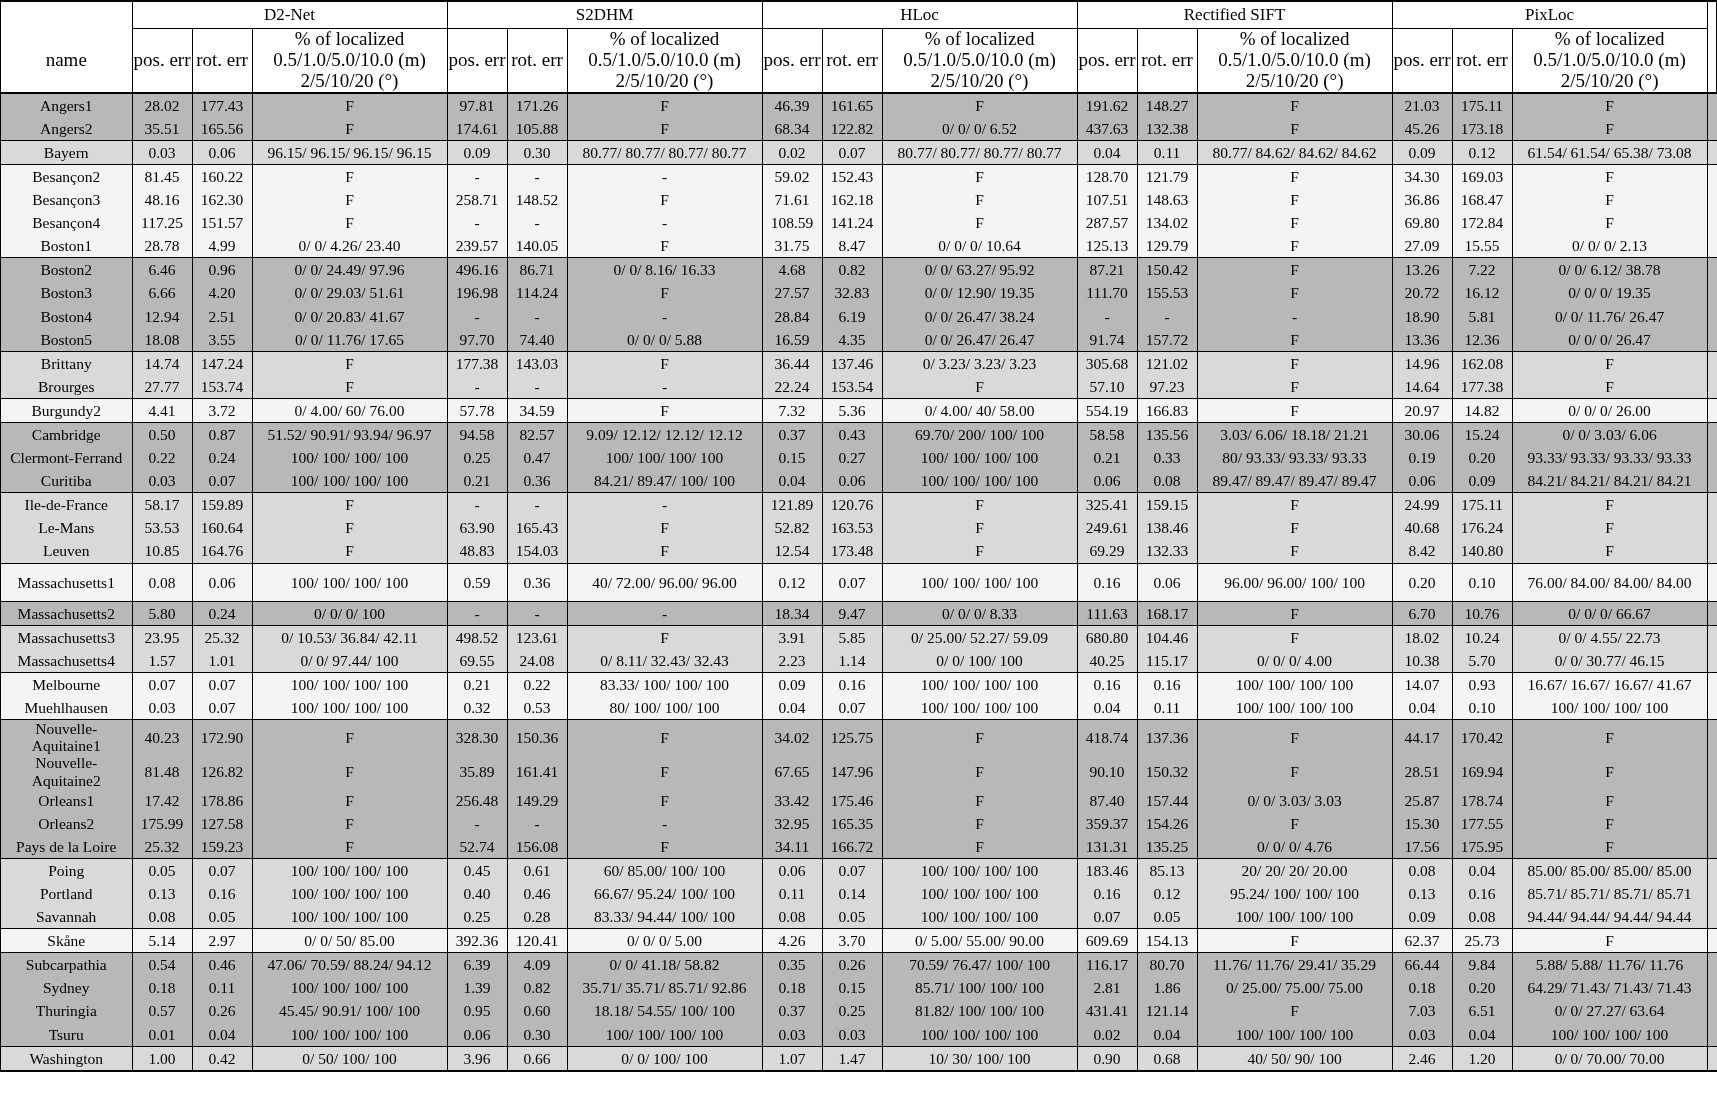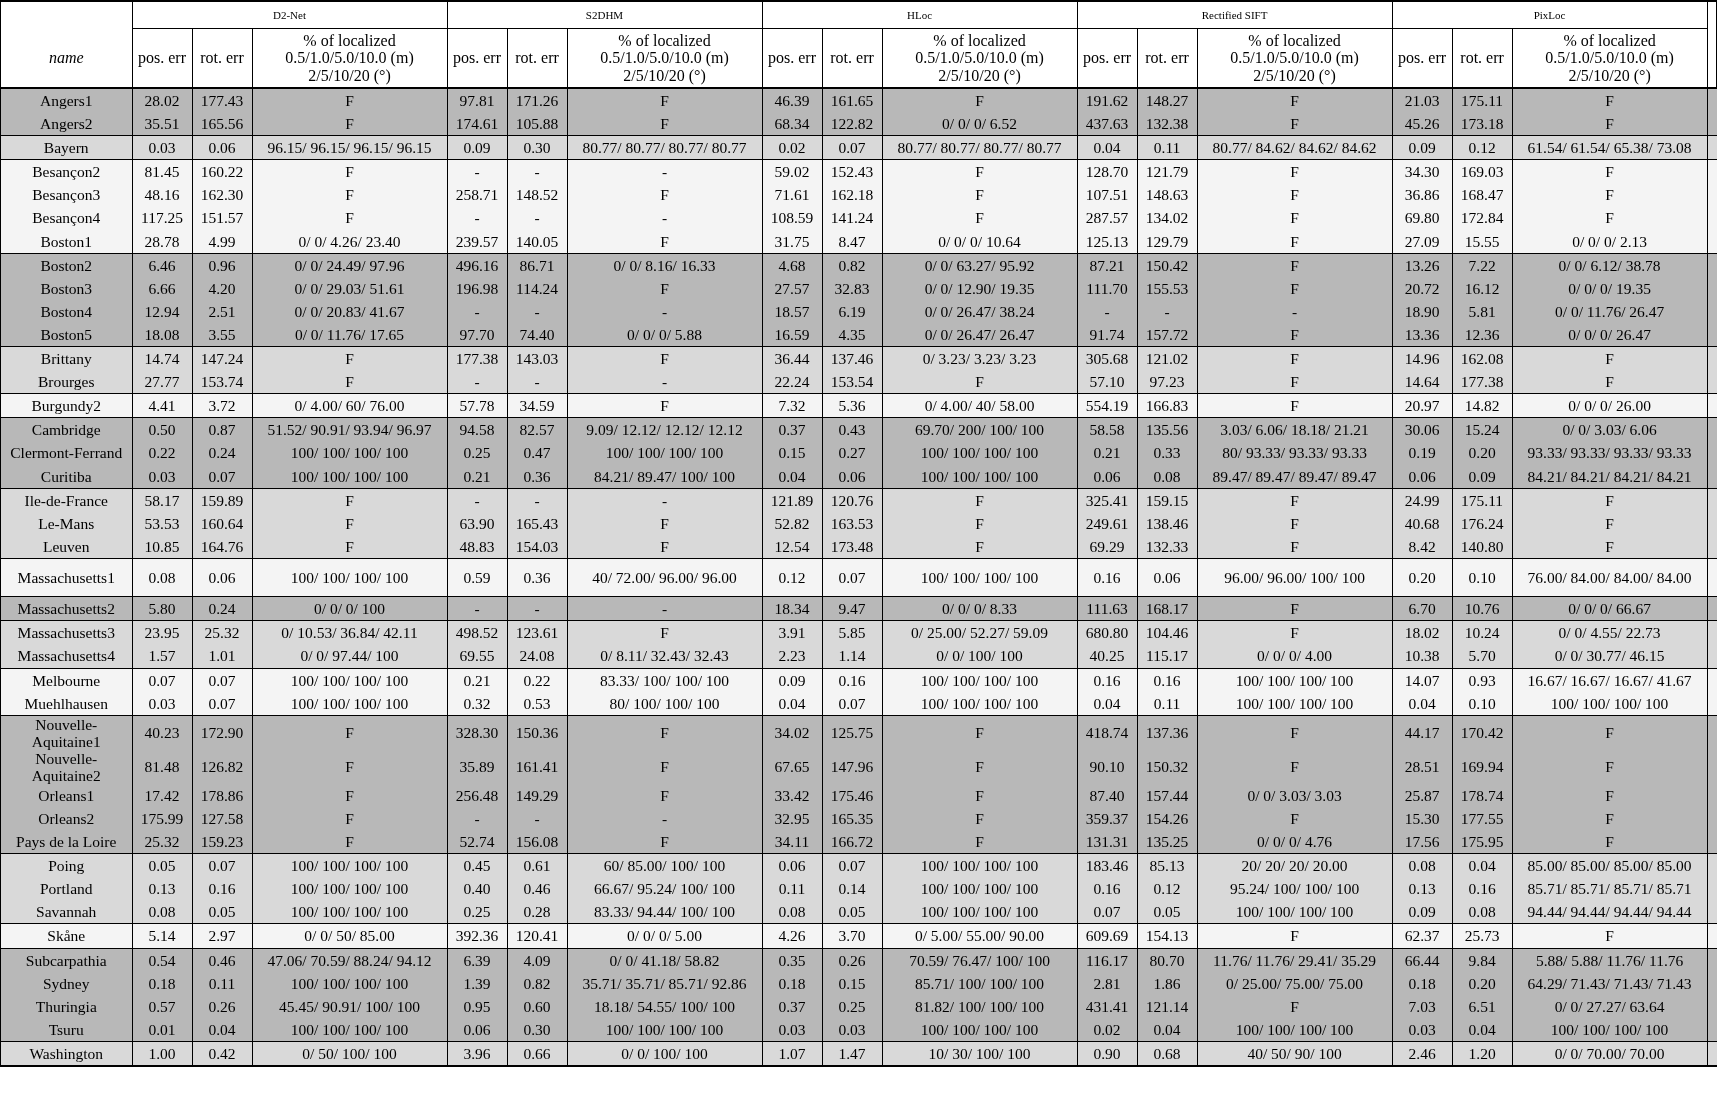--- a/index.html
+++ b/index.html
@@ -18,38 +18,38 @@
     padding:0;
     margin:0;
     text-align:center;
     vertical-align:middle;
     font-weight:normal;
     line-height:1.1;
   }
 
   
   .grp-top td{
-    font-size:11px;
+    font-size:17px;
     height:26px;
     padding-bottom:2px;
   }
   .grp-top .grp-label{
     border-bottom:1.6px solid #000;
     border-left:1.6px solid #000;
   }
   .grp-top .grp-pad{border:0;}
   .grp-top .grp-changes{border-left:1.6px solid #000;}
 
   .hdr-row td{
-    font-size:16px;
+    font-size:19px;
     height:58px;
     border-left:1.6px solid #000;
     border-bottom:2.4px solid #000;
   }
-  .hdr-row td.nameh{border-left:0;font-style:italic;}
+  .hdr-row td.nameh{border-left:0;}
   .sub{
     font-size:10.5px;
     line-height:1.25;
   }
   .sub .sub1{display:block;}
 
   
   tbody td{
     font-size:15.5px;
     height:23.1px;
@@ -345,21 +345,21 @@
           <td class="c-chg">💡 👷 📐</td>
         </tr>
         <tr class="sh-a">
           <td class="c-name">Boston4</td>
           <td class="c-num">12.94</td>
           <td class="c-num">2.51</td>
           <td class="c-pct">0/ 0/ 20.83/ 41.67</td>
           <td class="c-num">-</td>
           <td class="c-num">-</td>
           <td class="c-pct">-</td>
-          <td class="c-num">18.57</td>
+          <td class="c-num">28.84</td>
           <td class="c-num">6.19</td>
           <td class="c-pct">0/ 0/ 26.47/ 38.24</td>
           <td class="c-num">-</td>
           <td class="c-num">-</td>
           <td class="c-pct">-</td>
           <td class="c-num">18.90</td>
           <td class="c-num">5.81</td>
           <td class="c-pct">0/ 0/ 11.76/ 26.47</td>
           <td class="c-chg">🌑 👷</td>
         </tr>

